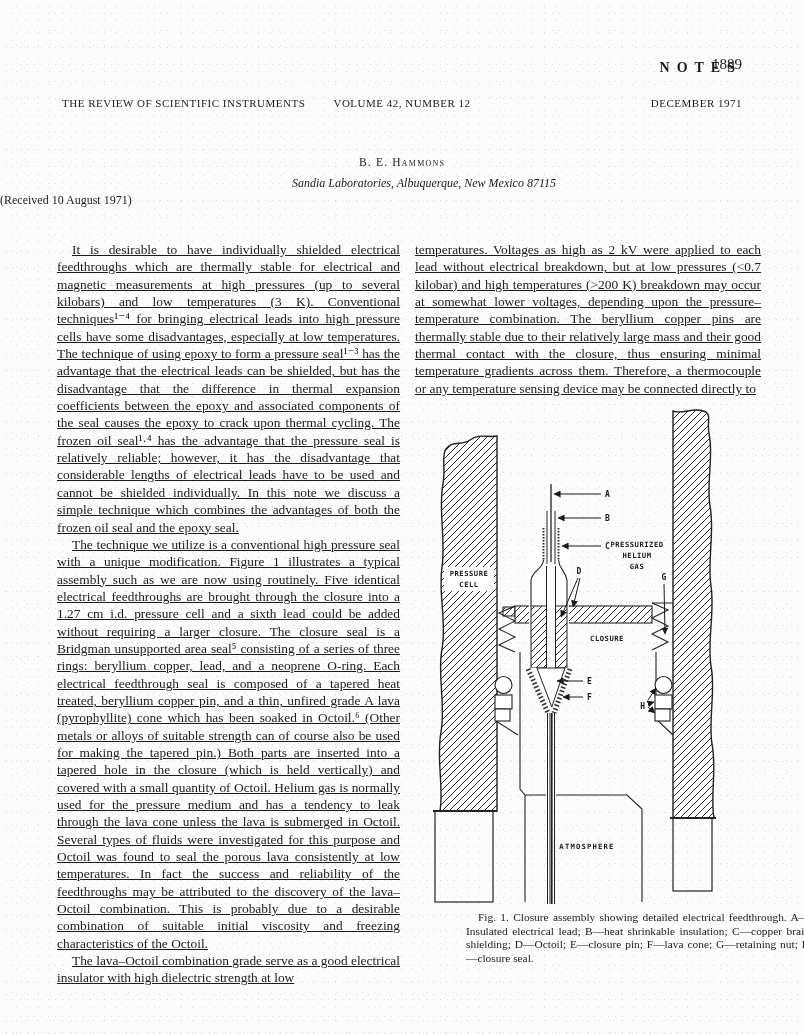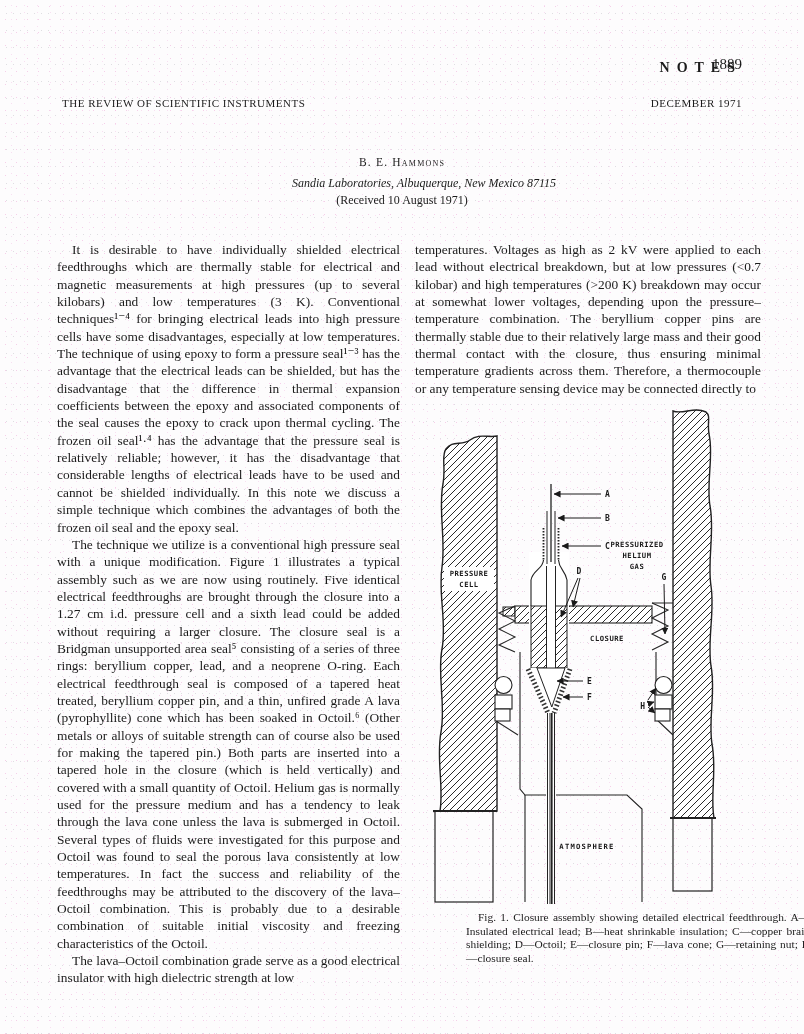--- a/index.html
+++ b/index.html
@@ -24,22 +24,22 @@
     font-size:11px; font-weight:normal; letter-spacing:.5px; }
   .jl-left  { position:absolute; left:0; }
   .jl-center{ position:absolute; left:0; right:0; text-align:center; }
   .jl-right { position:absolute; right:0; }
   .art-title { top:122px; left:0; right:0; text-align:center;
     font-size:15.5px; font-weight:bold; letter-spacing:.2px; }
   .art-author { top:156px; left:0; right:0; text-align:center;
     font-size:11.5px; font-variant:small-caps; letter-spacing:1.2px; }
   .art-affil { top:176px; left:0; right:0; text-align:center;
     font-size:12px; font-style:italic;margin-left:44px; }
-  .art-received { top:193px; left:0; right:0; text-align:center; font-size:12px; }
-  .col { text-align:justify; }
+  .art-received { top:193px; left:0; right:0; font-size:12px; }
+  .col { text-align:justify;text-decoration:underline; }
   .col p { font-size:13.4px; line-height:17.35px; text-indent:15px;
     text-align:justify; hyphens:auto; }
   .col p.noindent { text-indent:0; }
   .col-left  { left:57px;  top:241px; width:343px; }
   .col-right { left:415px; top:241px; width:346px; }
   .figure-wrap { left:415px; top:404px; width:370px; height:506px; }
   .fig-caption { left:418px; top:911px; width:344px;
     font-size:11.4px; line-height:13.7px; text-align:justify; text-indent:12px;margin-left:48px; }
   svg text {
     font-family:"DejaVu Sans Mono","Liberation Mono",monospace;
@@ -54,20 +54,21 @@
 
 <div class="page">
 
   <div class="abs running-head">
     <div class="notes-title">NOTES</div>
     <div class="page-number">1889</div>
   </div>
 
   <div class="abs journal-line">
     <span class="jl-left">THE REVIEW OF SCIENTIFIC INSTRUMENTS</span>
+    <span class="jl-center">VOLUME 42, NUMBER 12</span>
     <span class="jl-right">DECEMBER 1971</span>
   </div>
 
   <div class="abs art-author">B. E. Hammons</div>
   <div class="abs art-affil">Sandia Laboratories, Albuquerque, New Mexico 87115</div>
   <div class="abs art-received">(Received 10 August 1971)</div>
 
   <div class="abs col col-left">
     <p>It is desirable to have individually shielded electrical feedthroughs which are thermally stable for electrical and magnetic measurements at high pressures (up to several kilobars) and low temperatures (3 K). Conventional techniques¹⁻⁴ for bringing electrical leads into high pressure cells have some disadvantages, especially at low temperatures. The technique of using epoxy to form a pressure seal¹⁻³ has the advantage that the electrical leads can be shielded, but has the disadvantage that the difference in thermal expansion coefficients between the epoxy and associated components of the seal causes the epoxy to crack upon thermal cycling. The frozen oil seal¹·⁴ has the advantage that the pressure seal is relatively reliable; however, it has the disadvantage that considerable lengths of electrical leads have to be used and cannot be shielded individually. In this note we discuss a simple technique which combines the advantages of both the frozen oil seal and the epoxy seal.</p>
     <p>The technique we utilize is a conventional high pressure seal with a unique modification. Figure 1 illustrates a typical assembly such as we are now using routinely. Five identical electrical feedthroughs are brought through the closure into a 1.27 cm i.d. pressure cell and a sixth lead could be added without requiring a larger closure. The closure seal is a Bridgman unsupported area seal⁵ consisting of a series of three rings: beryllium copper, lead, and a neoprene O-ring. Each electrical feedthrough seal is composed of a tapered heat treated, beryllium copper pin, and a thin, unfired grade A lava (pyrophyllite) cone which has been soaked in Octoil.⁶ (Other metals or alloys of suitable strength can of course also be used for making the tapered pin.) Both parts are inserted into a tapered hole in the closure (which is held vertically) and covered with a small quantity of Octoil. Helium gas is normally used for the pressure medium and has a tendency to leak through the lava cone unless the lava is submerged in Octoil. Several types of fluids were investigated for this purpose and Octoil was found to seal the porous lava consistently at low temperatures. In fact the success and reliability of the feedthroughs may be attributed to the discovery of the lava–Octoil combination. This is probably due to a desirable combination of suitable initial viscosity and freezing characteristics of the Octoil.</p>

